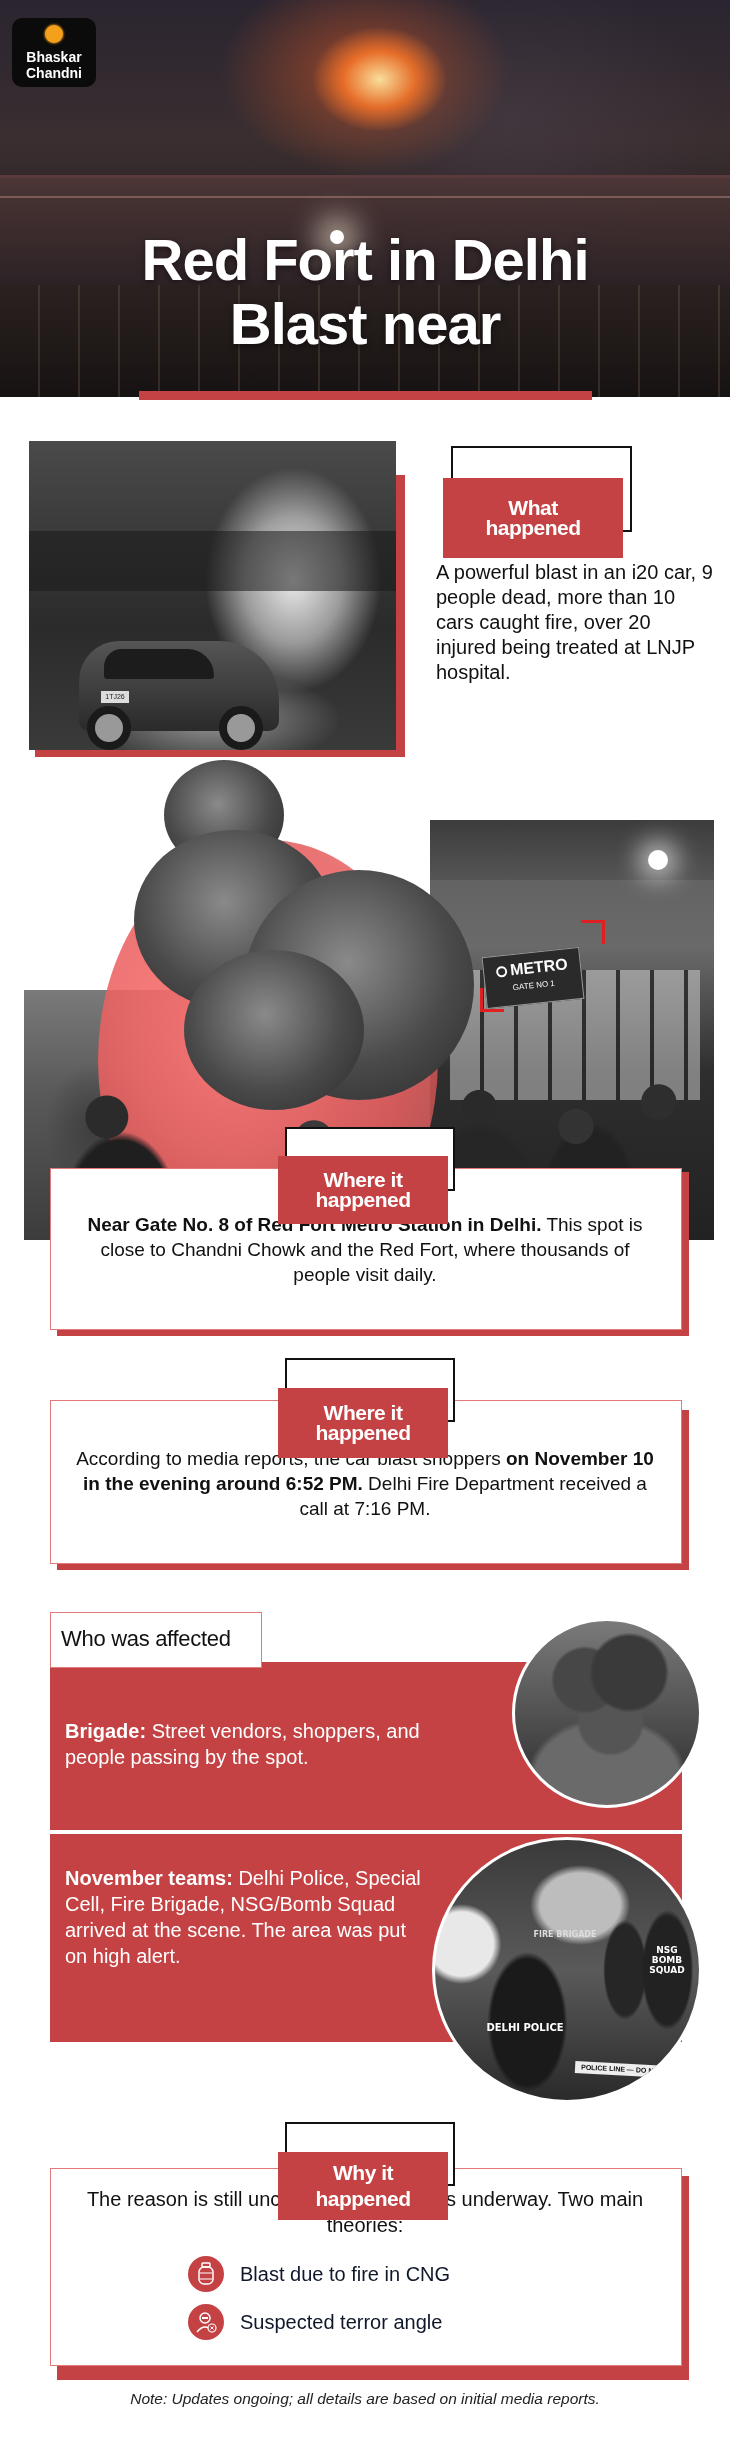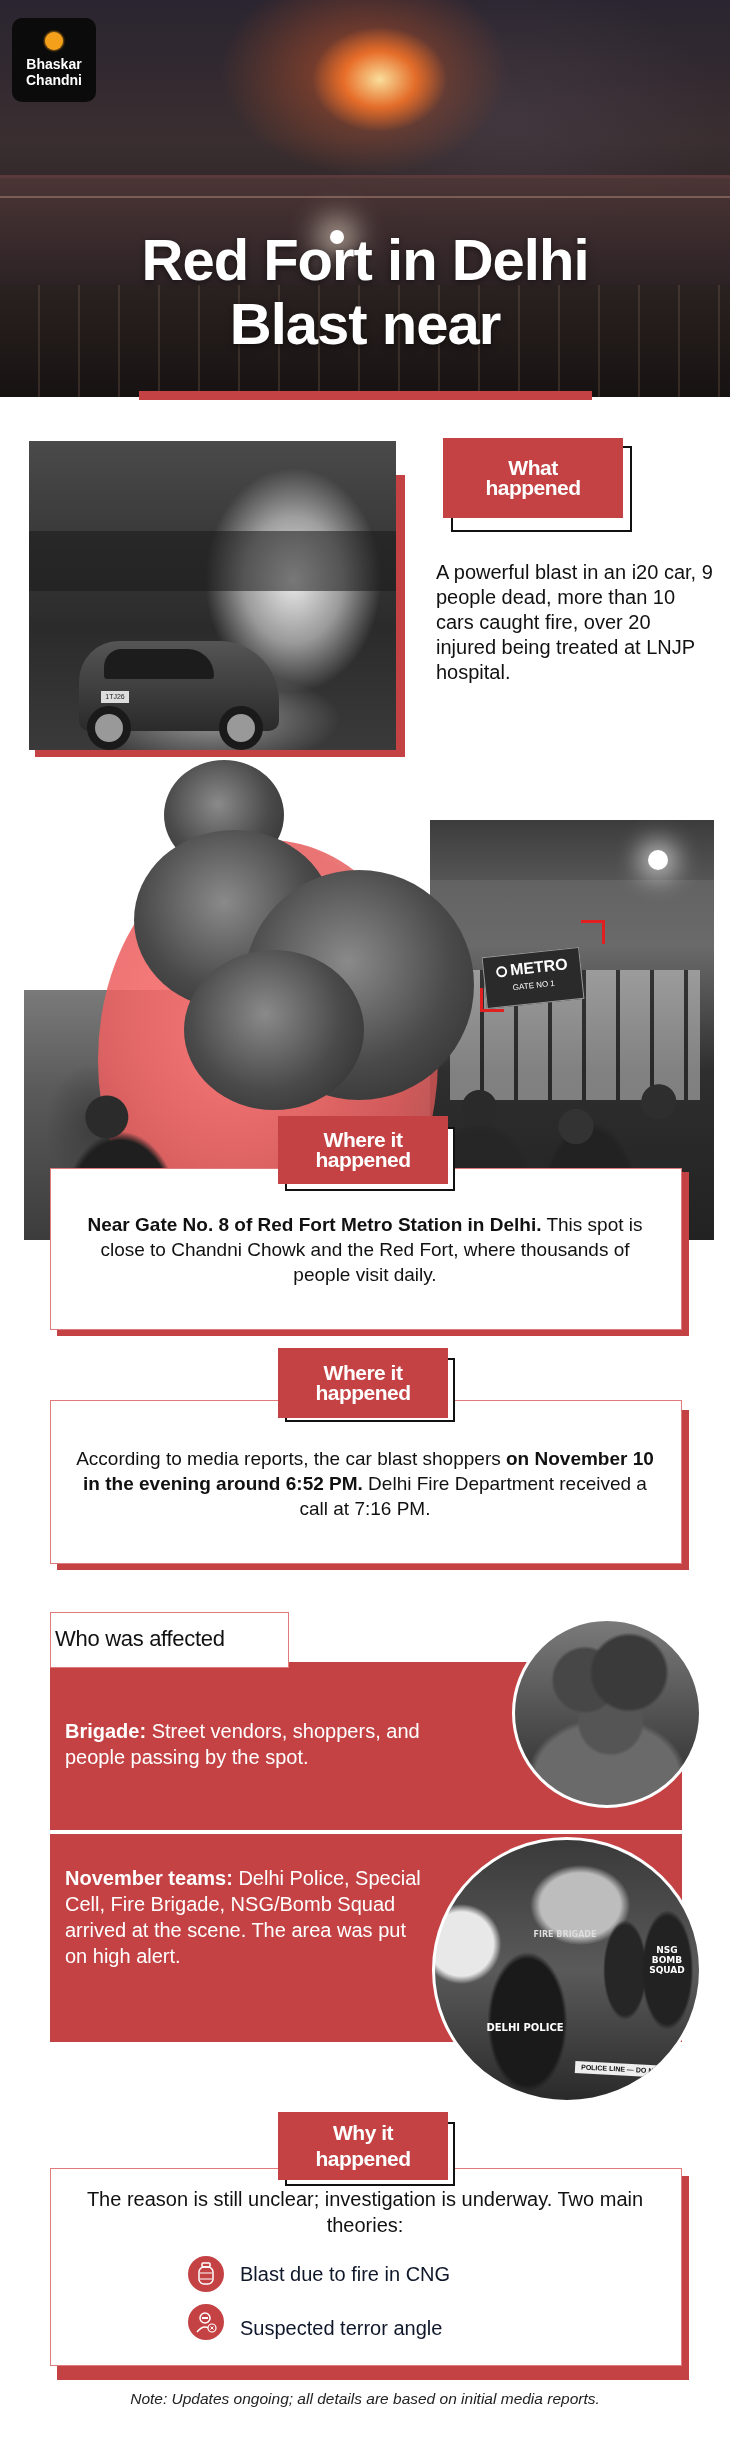--- a/index.html
+++ b/index.html
@@ -28,38 +28,38 @@
     position: absolute; left: 0; top: 285px; width: 730px; height: 112px;
     background:
       repeating-linear-gradient(90deg, rgba(0,0,0,0) 0 38px, rgba(140,110,90,0.25) 38px 40px),
       linear-gradient(180deg, #2a2220, #171212);
   }
   .hero .flare {
     position: absolute; left: 330px; top: 230px; width: 14px; height: 14px; border-radius: 50%;
     background: #fff; box-shadow: 0 0 30px 12px rgba(255,240,220,0.7);
   }
   .logo {
-    position: absolute; left: 12px; top: 18px; width: 84px; height: 84px;
+    position: absolute; left: 12px; top: 18px; width: 84px; height: 69px;
     background: #0b0b0b; border-radius: 10px;
     display: flex; flex-direction: column; align-items: center; justify-content: center;
   }
   .logo .sun { width: 18px; height: 18px; border-radius: 50%; background: #f5a01a; margin-bottom: 6px; box-shadow: 0 0 2px 1px rgba(245,160,26,0.6); }
   .logo .brand { color: #fff; font-weight: 700; font-size: 14px; line-height: 16px; text-align: center; }
   .hero-title {
     position: absolute; left: 0; top: 228px; width: 730px; text-align: center;
     color: #fff; font-weight: 700; font-size: 58px; line-height: 64px; letter-spacing: -1px;
     text-shadow: 0 2px 6px rgba(0,0,0,0.5);
   }
   .hero-bar { position: absolute; left: 139px; top: 391px; width: 453px; height: 9px; background: #c44244; }
 
   
   .tag {
     position: absolute; background: #c44244; color: #fff; font-weight: 700;
     text-align: center; font-size: 21px; line-height: 20px; letter-spacing: -0.5px;
-    display: flex; align-items: center; justify-content: center; z-index: 3;
+    display: flex; align-items: center; justify-content: center; z-index: 3; margin-top: 40px;
   }
   .tag-shadow { position: absolute; border: 2px solid #111; background: #fff; z-index: 2; }
 
   
   .wh-photo-shadow { position: absolute; left: 35px; top: 475px; width: 370px; height: 282px; background: #c44244; }
   .wh-photo {
     position: absolute; left: 29px; top: 441px; width: 367px; height: 309px; overflow: hidden;
     background:
       radial-gradient(ellipse 110px 140px at 72% 45%, rgba(245,245,245,0.95), rgba(200,200,200,0.7) 45%, rgba(90,90,90,0) 80%),
       radial-gradient(ellipse 160px 60px at 50% 90%, rgba(220,220,220,0.6), rgba(0,0,0,0) 80%),
@@ -145,23 +145,23 @@
 
   
   .where2-sh { left: 57px; top: 1410px; width: 632px; height: 160px; }
   .where2 { left: 50px; top: 1400px; width: 632px; height: 164px; }
   .where2-tag { left: 278px; top: 1348px; width: 170px; height: 70px; }
   .where2-tag-sh { left: 285px; top: 1358px; width: 170px; height: 64px; }
   .where2-text { left: 70px; top: 1446px; width: 590px; }
 
   
   .who-label {
-    position: absolute; left: 50px; top: 1612px; width: 239px; height: 56px; background: #fff;
+    position: absolute; left: 50px; top: 1612px; width: 212px; height: 56px; background: #fff;
     border: 1.5px solid #e07a7b; font-size: 22px; font-weight: 500; color: #111;
-    padding: 13px 0 0 4px; z-index: 2; letter-spacing: -0.3px;
+    padding: 13px 0 0 10px; z-index: 2; letter-spacing: -0.3px;
   }
   .red-panel { position: absolute; background: #c44244; color: #fff; font-size: 20px; line-height: 26px; }
   .victims { left: 50px; top: 1662px; width: 632px; height: 168px; }
   .responders { left: 50px: top: 1834px; }
   .responders { left: 50px; top: 1834px; width: 632px; height: 208px; }
   .panel-text { position: absolute; color: #fff; font-size: 20px; line-height: 26px; z-index: 2; }
   .victims-text { left: 65px; top: 1718px; width: 420px; }
   .resp-text { left: 65px; top: 1865px; width: 360px; }
   .panel-text b { font-weight: 700; }
 
@@ -199,21 +199,21 @@
   .why-tag { left: 278px; top: 2112px; width: 170px; height: 68px; line-height: 26px; }
   .why-tag-sh { left: 285px; top: 2122px; width: 170px; height: 64px; }
   .why-text { left: 70px; top: 2186px; width: 590px; font-size: 20px; line-height: 26px; }
   .theory { position: absolute; left: 188px; display: flex; align-items: center; z-index: 2; }
   .theory .ic {
     width: 36px; height: 36px; border-radius: 50%; background: #c44244; display: flex; align-items: center; justify-content: center;
     margin-right: 16px;
   }
   .theory .lbl { font-size: 20px; color: #0f172a; }
   .t1 { top: 2256px; }
-  .t2 { top: 2304px; align-items: flex-end; }
+  .t2 { top: 2304px; }
 
   .note {
     position: absolute; left: 0; top: 2390px; width: 730px; text-align: center;
     font-style: italic; font-size: 15.5px; color: #222;
   }
 </style>
 </head>
 <body>
 
 <div class="hero">

